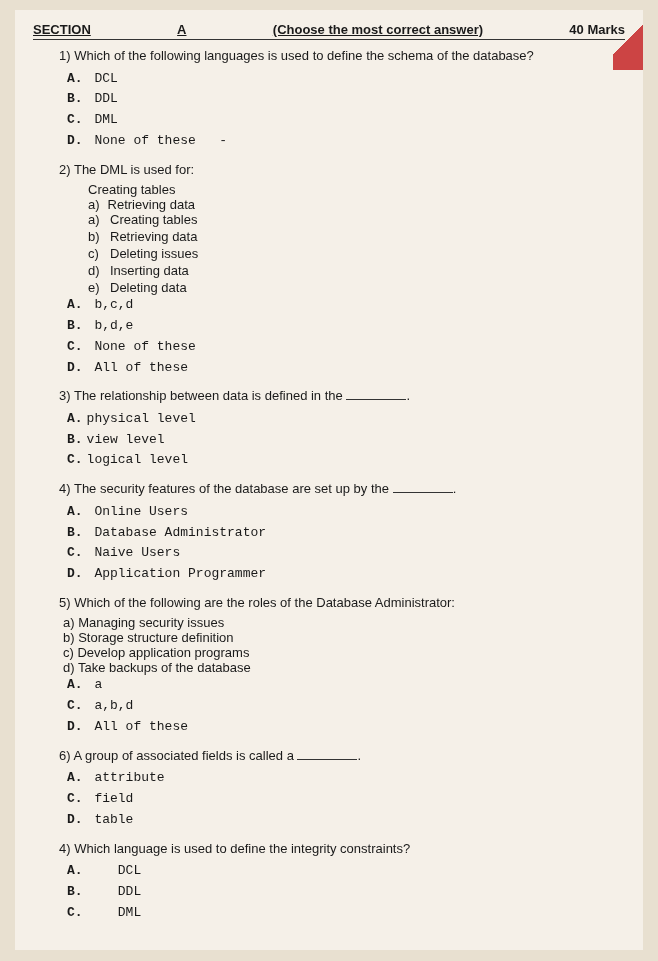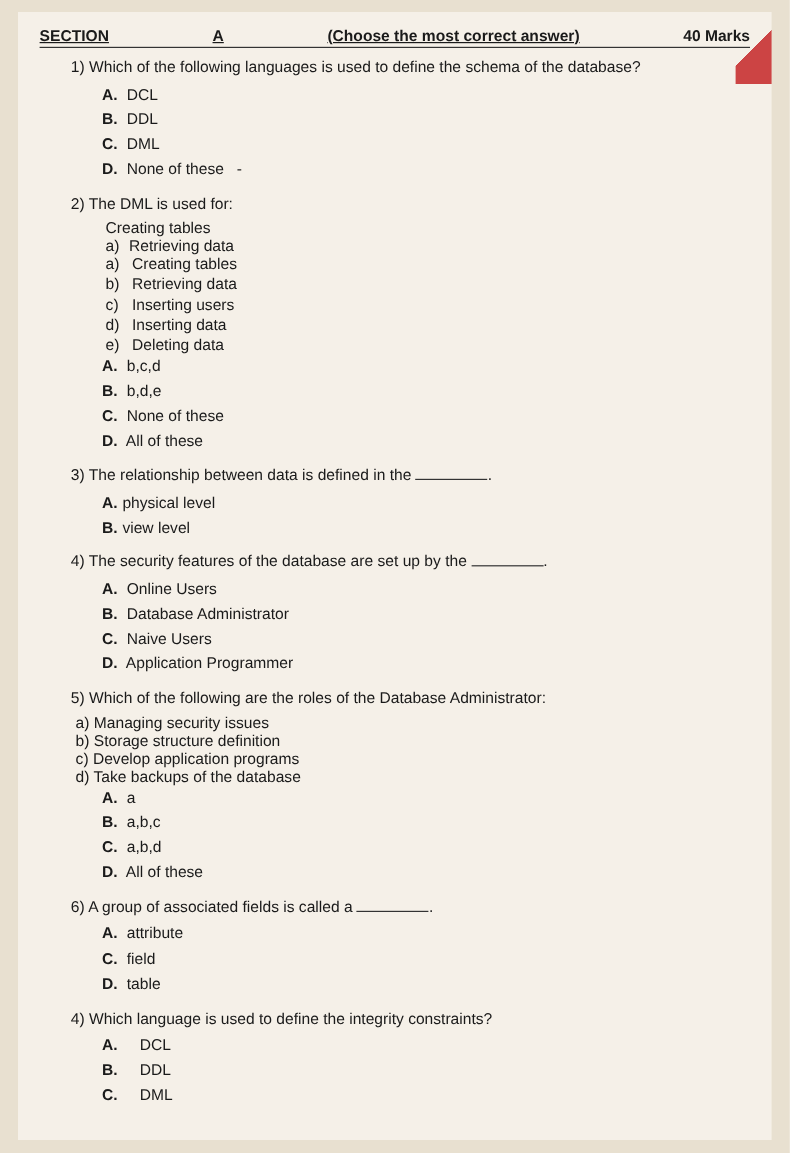--- a/index.html
+++ b/index.html
@@ -51,21 +51,22 @@
       margin-left: 26px;
       margin-bottom: 3px;
       line-height: 1.5;
     }
     .option-letter {
       font-weight: bold;
       margin-right: 4px;
     }
     .answers-list {
       list-style: none;
-      margin-left: 52px;
+      margin-left: 34px;
+      font-family: Liberation Mono, monospace;
     }
     .answers-list li {
       line-height: 1.6;
     }
     .blank-line {
       border-bottom: 1px solid #333;
       display: inline-block;
       width: 60px;
     }
     .corner-decor {
@@ -111,40 +112,41 @@
         <div style="margin-left:4px;">Retrieving data</div>
       </div>
     </div>
     <div style="margin-left:30px;">
       <div style="display:grid; grid-template-columns: 20px 1fr; gap:2px; margin-left:25px;">
         <span>a)</span>
           <span>Creating tables</span>
         <span>b)</span>
           <span>Retrieving data</span>
         <span>c)</span>
-          <span>Inserting users</span>
+          <span>Deleting issues</span>
         <span>d)</span>
           <span>Inserting data</span>
         <span>e)</span>
           <span>Deleting data</span>
       </div>
     </div>
     <ul class="answers-list">
       <li><span class="option-letter">A.</span> b,c,d</li>
       <li><span class="option-letter">B.</span> b,d,e</li>
       <li><span class="option-letter">C.</span> None of these</li>
       <li><span class="option-letter">D.</span> All of these</li>
     </ul>
   </div>
 
   <div class="question-block">
     <div class="question-main">3) The relationship between data is defined in the <span class="blank-line"></span>.</div>
     <ul class="answers-list">
       <li><span class="option-letter">A.</span>physical level</li>
       <li><span class="option-letter">B.</span>view level</li>
+      <li><span class="option-letter">C.</span>logical level</li>
     </ul>
   </div>
 
   <div class="question-block">
     <div class="question-main">4) The security features of the database are set up by the <span class="blank-line"></span>.</div>
     <ul class="answers-list">
       <li><span class="option-letter">A.</span> Online Users</li>
       <li><span class="option-letter">B.</span> Database Administrator</li>
       <li><span class="option-letter">C.</span> Naive Users</li>
       <li><span class="option-letter">D.</span> Application Programmer</li>
@@ -154,21 +156,20 @@
   <div class="question-block">
     <div class="question-main">5) Which of the following are the roles of the Database Administrator:</div>
     <div style="margin-left:30px;">
       <div>a) Managing security issues</div>
       <div>b) Storage structure definition</div>
       <div>c) Develop application programs</div>
       <div>d) Take backups of the database</div>
     </div>
     <ul class="answers-list">
       <li><span class="option-letter">A.</span> a</li>
-      <li><span class="option-letter">B.</span> a,b,c</li>
       <li><span class="option-letter">C.</span> a,b,d</li>
       <li><span class="option-letter">D.</span> All of these</li>
     </ul>
   </div>
 
   <div class="question-block">
     <div class="question-main">6) A group of associated fields is called a <span class="blank-line"></span>.</div>
     <ul class="answers-list">
       <li><span class="option-letter">A.</span> attribute</li>
       <li><span class="option-letter">C.</span> field</li>

